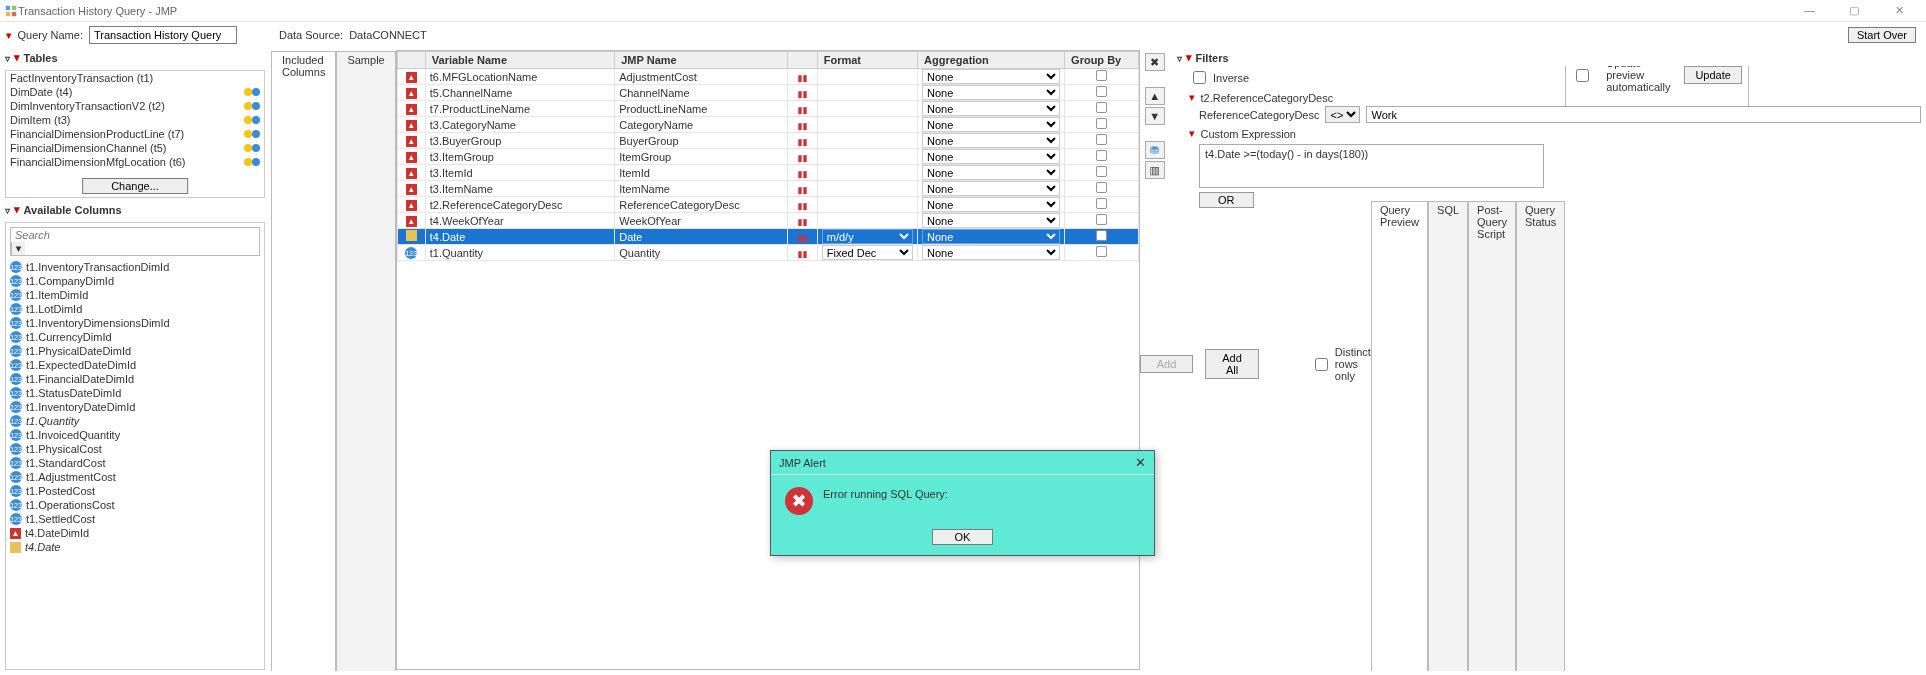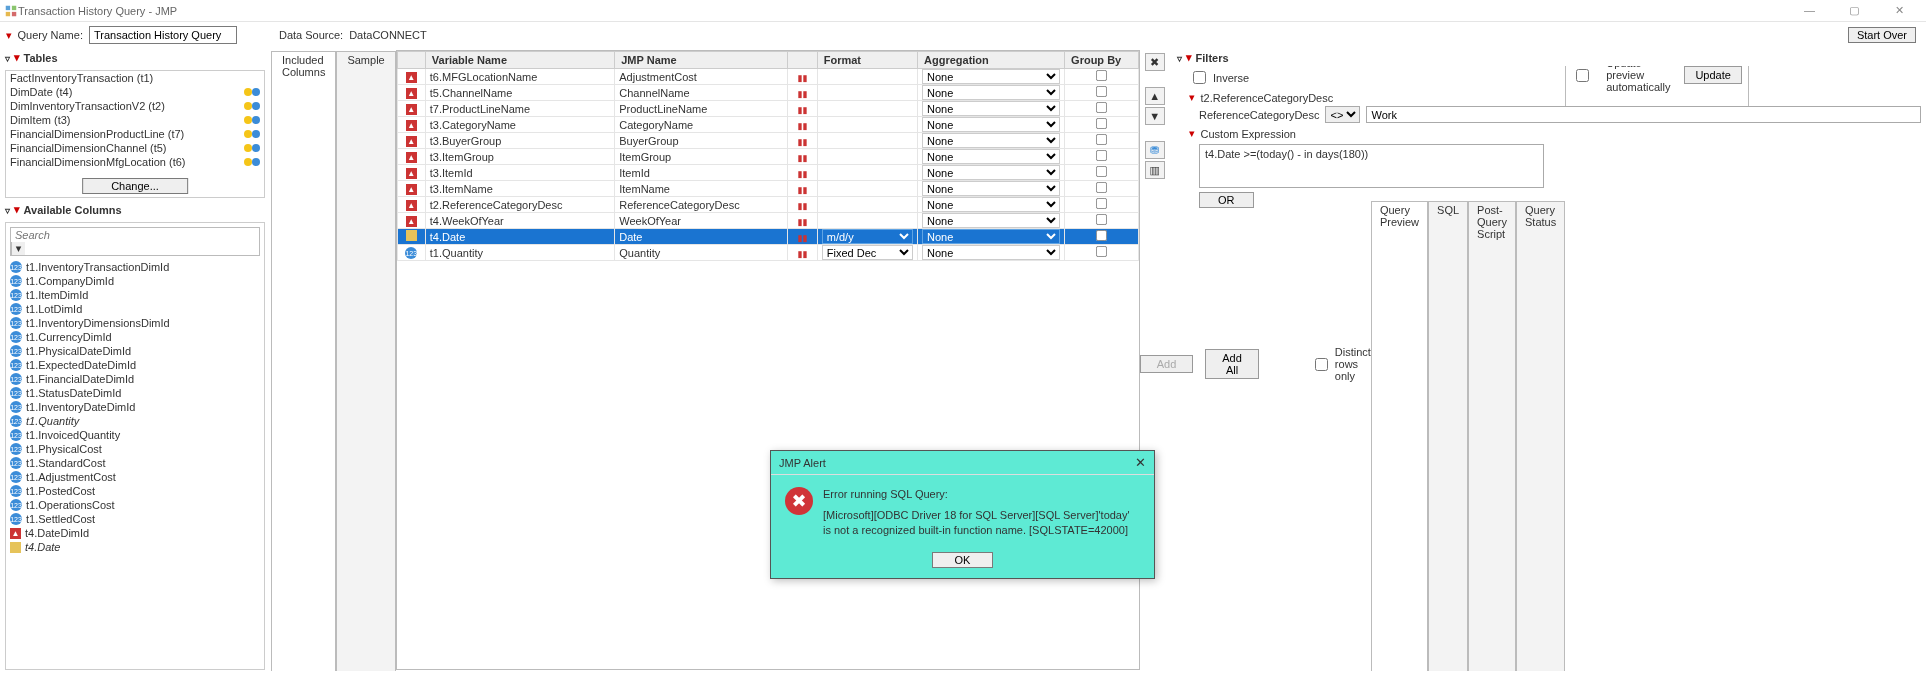--- a/index.html
+++ b/index.html
@@ -485,19 +485,18 @@
 
 <div class="dlg-overlay">
   <div class="dlg-title">
     <span>JMP Alert</span>
     <span class="close">✕</span>
   </div>
   <div class="dlg-body">
     <div class="erricon">✖</div>
     <div class="msg">
       <div class="bold">Error running SQL Query:</div>
-      <div>[Microsoft][ODBC Driver 18 for SQL Server][SQL Server]'today' is not a recognized built-in function name. [SQLSTATE=42000]</div>
     </div>
   </div>
   <div class="dlg-foot">
     <button>OK</button>
   </div>
 </div>
 
 </body></html>

